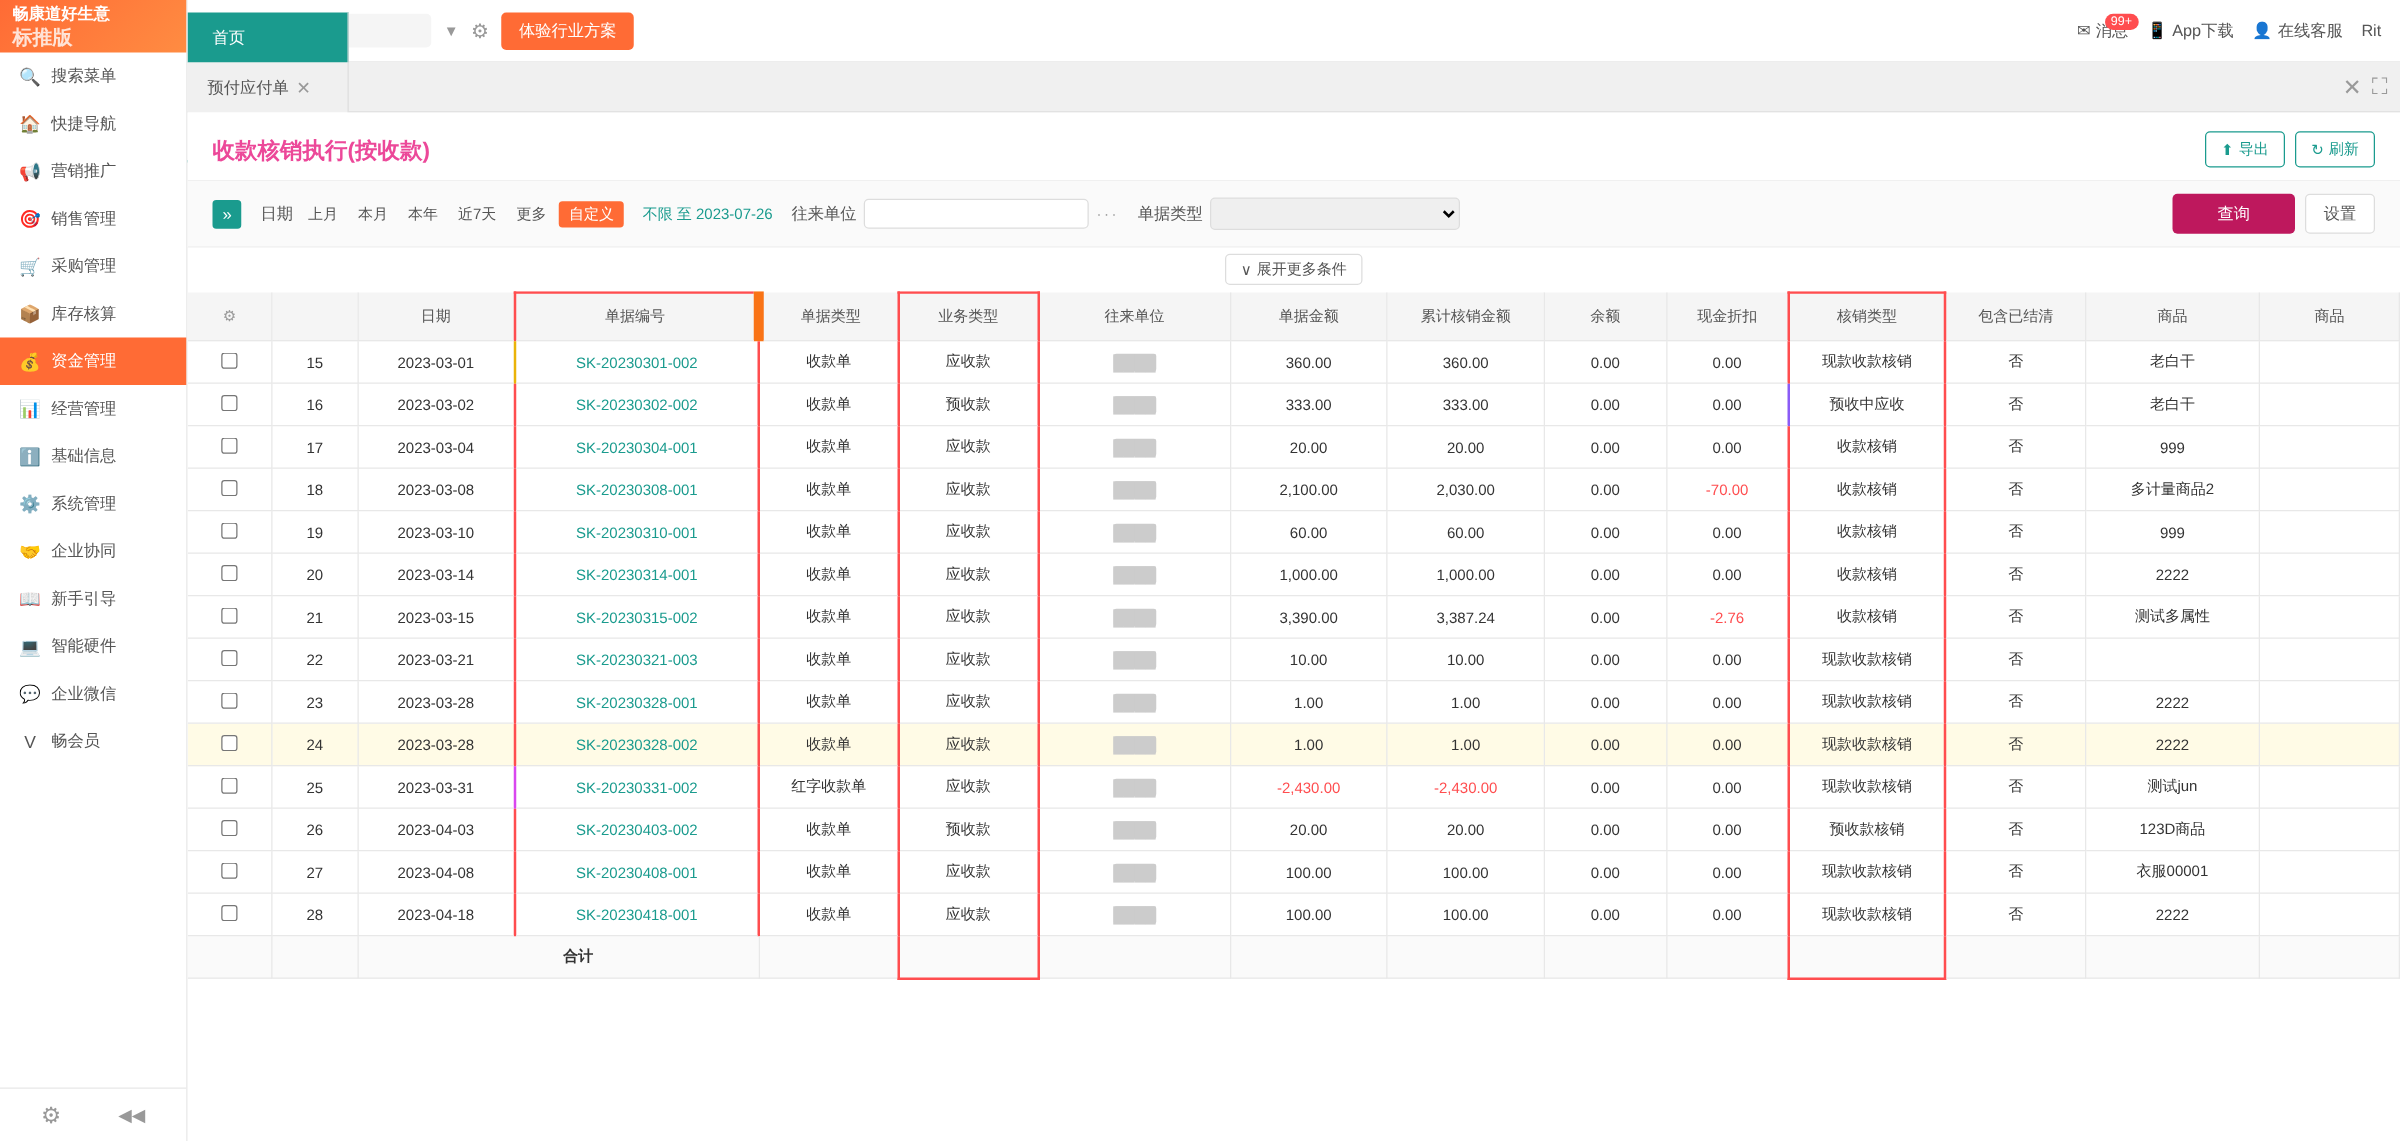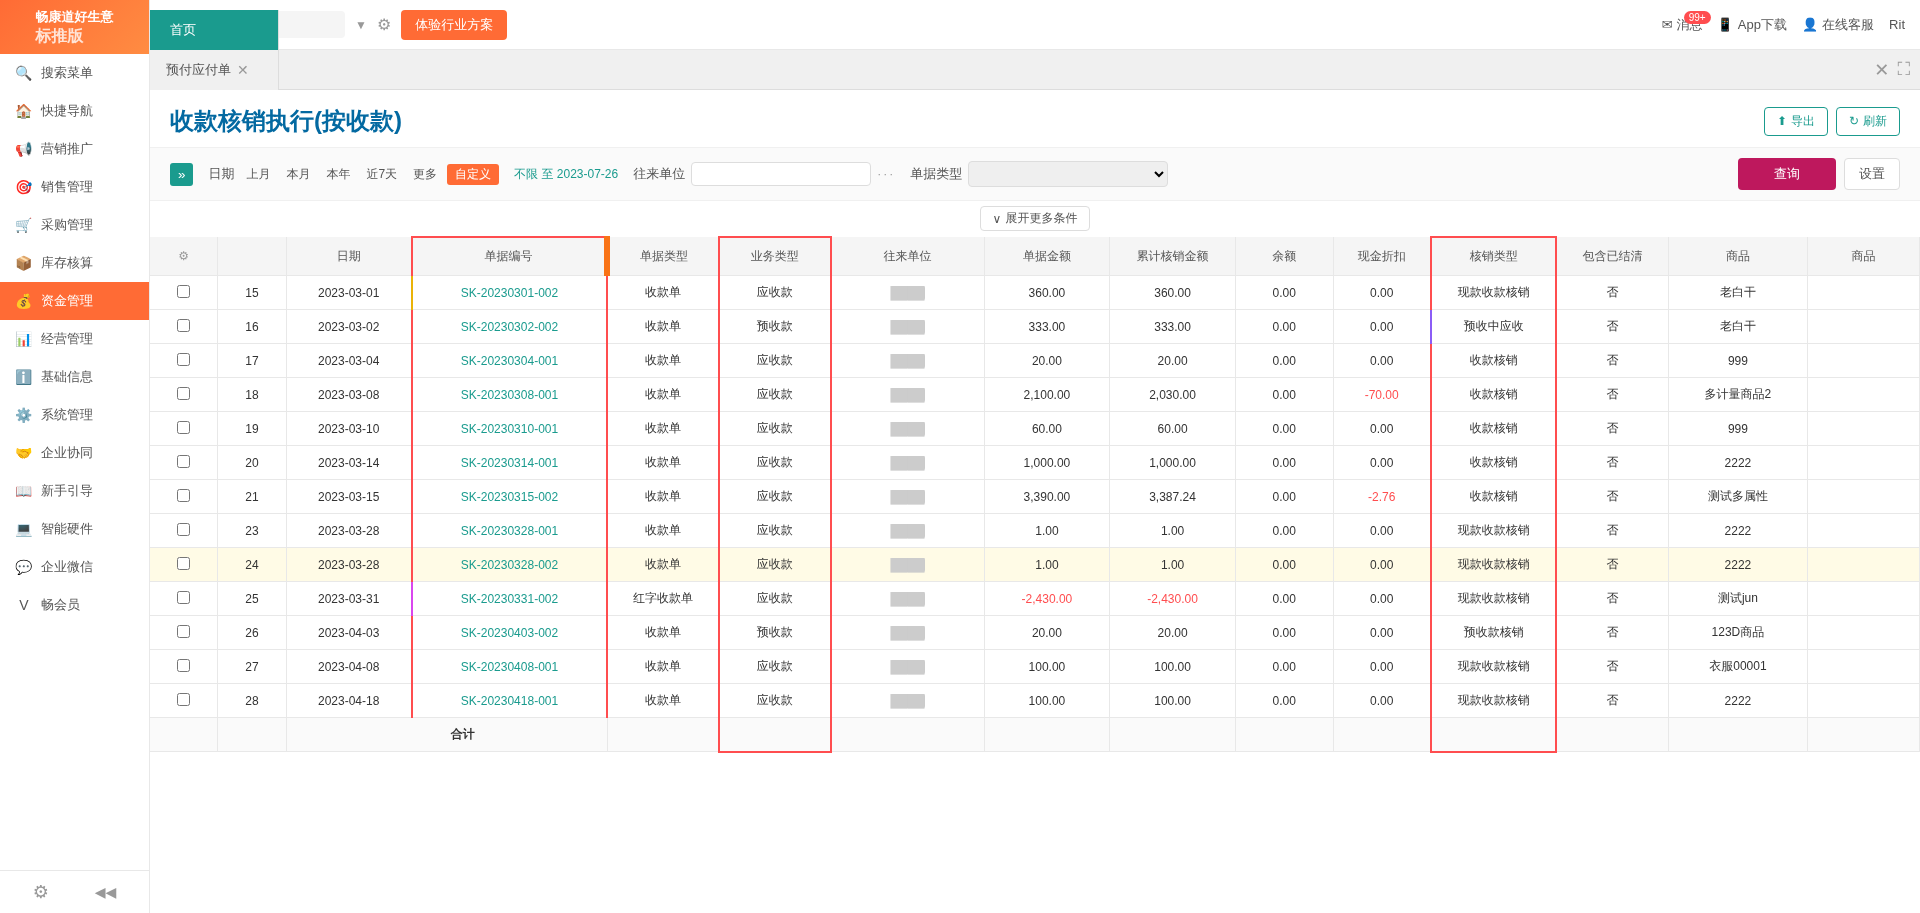--- a/index.html
+++ b/index.html
@@ -1,20 +1,20 @@
 <!DOCTYPE html>
 <html><head>
   <meta charset="utf-8">
   <style>
     * { box-sizing: border-box; margin: 0; padding: 0; }
     body { font-family: 'Microsoft YaHei', Arial, sans-serif; font-size: 12px; background: #f5f5f5; display: flex; height: 913px; overflow: hidden; }
 
     
     .sidebar { width: 150px; background: #fff; border-right: 1px solid #e8e8e8; display: flex; flex-direction: column; flex-shrink: 0; }
-    .sidebar-logo { height: 54px; background: linear-gradient(135deg, #ff6b35, #ff8c42); display: flex; align-items: center; padding: 0 10px; color: white; font-size: 13px; font-weight: bold; justify-content: center; }
+    .sidebar-logo { height: 42px; background: linear-gradient(135deg, #ff6b35, #ff8c42); display: flex; align-items: center; padding: 0 10px; color: white; font-size: 13px; font-weight: bold; }
     .sidebar-logo-sub { font-size: 16px; color: rgba(255,255,255,0.8); }
     .sidebar-item { display: flex; align-items: center; padding: 10px 15px; cursor: pointer; color: #555; gap: 8px; font-size: 13px; }
     .sidebar-item.active { background: #ff6b35; color: white; }
     .sidebar-item-icon { width: 18px; text-align: center; font-size: 14px; }
     .sidebar-bottom { margin-top: auto; padding: 10px 0; border-top: 1px solid #e8e8e8; display: flex; align-items: center; justify-content: space-around; padding: 10px; }
 
     
     .main { flex: 1; display: flex; flex-direction: column; overflow: hidden; }
 
     
@@ -34,21 +34,21 @@
     .tab.active { background: #fff; color: #1a9b8e; border-bottom: 2px solid #1a9b8e; }
     .tab-close { color: #999; font-size: 14px; cursor: pointer; }
     .tabs-actions { margin-left: auto; display: flex; align-items: center; gap: 8px; padding-right: 10px; }
     .tab-home { background: #1a9b8e; color: white; padding: 16px 20px; height: 40px; }
 
     
     .page-content { flex: 1; overflow: auto; padding: 0; background: #fff; }
 
     
     .page-header { padding: 15px 20px 10px; display: flex; align-items: center; justify-content: space-between; border-bottom: 1px solid #f0f0f0; }
-    .page-title { font-size: 24px; font-weight: bold; color: #0369a1; }
+    .page-title { font-size: 18px; font-weight: bold; color: #ec4899; }
     .page-actions { display: flex; gap: 8px; }
     .btn-export { border: 1px solid #1a9b8e; color: #1a9b8e; background: #fff; border-radius: 4px; padding: 5px 12px; cursor: pointer; font-size: 12px; display: flex; align-items: center; gap: 4px; }
     .btn-refresh { border: 1px solid #1a9b8e; color: #1a9b8e; background: #fff; border-radius: 4px; padding: 5px 12px; cursor: pointer; font-size: 12px; display: flex; align-items: center; gap: 4px; }
 
     
     .filter-bar { padding: 10px 20px; background: #fafafa; border-bottom: 1px solid #f0f0f0; display: flex; align-items: center; gap: 15px; flex-wrap: wrap; }
     .filter-toggle { background: #1a9b8e; color: white; border: none; border-radius: 3px; padding: 4px 8px; cursor: pointer; }
     .filter-item { display: flex; align-items: center; gap: 6px; color: #555; }
     .filter-label { color: #555; font-size: 13px; }
     .filter-date-options { display: flex; gap: 4px; align-items: center; }
@@ -261,21 +261,21 @@
       </div>
     </div>
 
     <div class="table-scroll">
       <table>
         <thead>
           <tr>
             <th style="width:40px;"><span class="settings-icon">⚙</span></th>
             <th style="width:30px;"></th>
             <th style="width:90px;">日期</th>
-            <th style="width:140px;border-left:2px solid #ff4d4f;border-top:2px solid #ff4d4f;border-right:6px solid #f97316;margin-left:21px;">单据编号</th>
+            <th style="width:140px;border-left:2px solid #ff4d4f;border-top:2px solid #ff4d4f;border-right:8px solid #f97316;margin-left:21px;">单据编号</th>
             <th style="width:80px;">单据类型</th>
             <th style="width:80px;border-left:2px solid #ff4d4f;border-top:2px solid #ff4d4f;border-right:2px solid #ff4d4f;margin-left:11px;">业务类型</th>
             <th style="width:110px;">往来单位</th>
             <th style="width:90px;">单据金额</th>
             <th style="width:90px;">累计核销金额</th>
             <th style="width:70px;">余额</th>
             <th style="width:70px;">现金折扣</th>
             <th style="width:90px;border-left:2px solid #ff4d4f;border-top:2px solid #ff4d4f;border-right:2px solid #ff4d4f;">核销类型</th>
             <th style="width:80px;">包含已结清</th>
             <th style="width:100px;">商品</th>
@@ -397,20 +397,37 @@
       <td class="">3,387.24</td>
       <td>0.00</td>
       <td class="negative">-2.76</td>
       <td style="border-left:2px solid #ff4d4f;border-right:2px solid #ff4d4f;">收款核销</td>
       <td>否</td>
       <td>测试多属性</td>
       <td></td>
     </tr>
             <tr>
       <td><input type="checkbox" style=""></td>
+      <td>22</td>
+      <td>2023-03-21</td>
+      <td style="border-left:2px solid #ff4d4f;border-right:2px solid #ff4d4f;"><a class="link-cell">SK-20230321-003</a></td>
+      <td>收款单</td>
+      <td style="border-left:2px solid #ff4d4f;border-right:2px solid #ff4d4f;">应收款</td>
+      <td><span class="blurred">████</span></td>
+      <td class="">10.00</td>
+      <td class="">10.00</td>
+      <td>0.00</td>
+      <td class="">0.00</td>
+      <td style="border-left:2px solid #ff4d4f;border-right:2px solid #ff4d4f;">现款收款核销</td>
+      <td>否</td>
+      <td></td>
+      <td></td>
+    </tr>
+            <tr>
+      <td><input type="checkbox" style=""></td>
       <td>23</td>
       <td>2023-03-28</td>
       <td style="border-left:2px solid #ff4d4f;border-right:2px solid #ff4d4f;"><a class="link-cell">SK-20230328-001</a></td>
       <td>收款单</td>
       <td style="border-left:2px solid #ff4d4f;border-right:2px solid #ff4d4f;">应收款</td>
       <td><span class="blurred">████</span></td>
       <td class="">1.00</td>
       <td class="">1.00</td>
       <td>0.00</td>
       <td class="">0.00</td>

